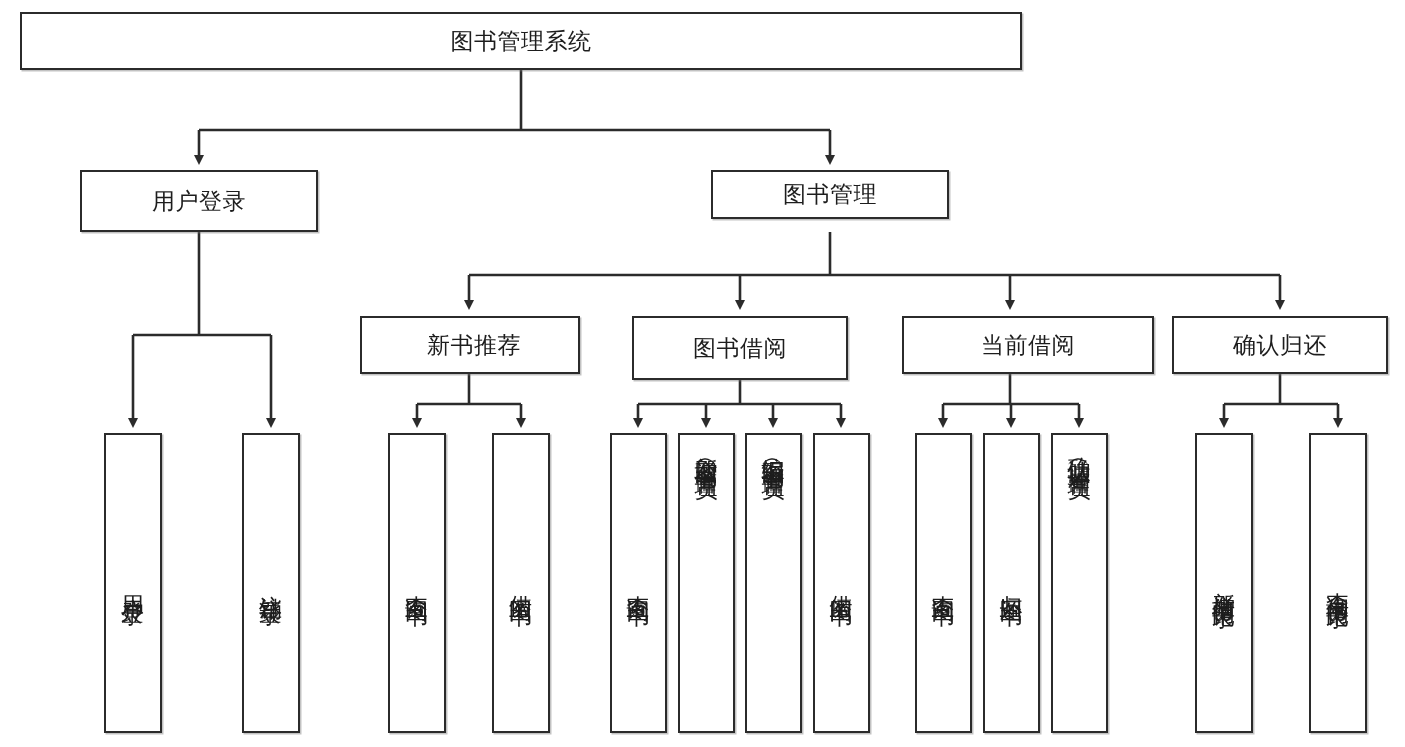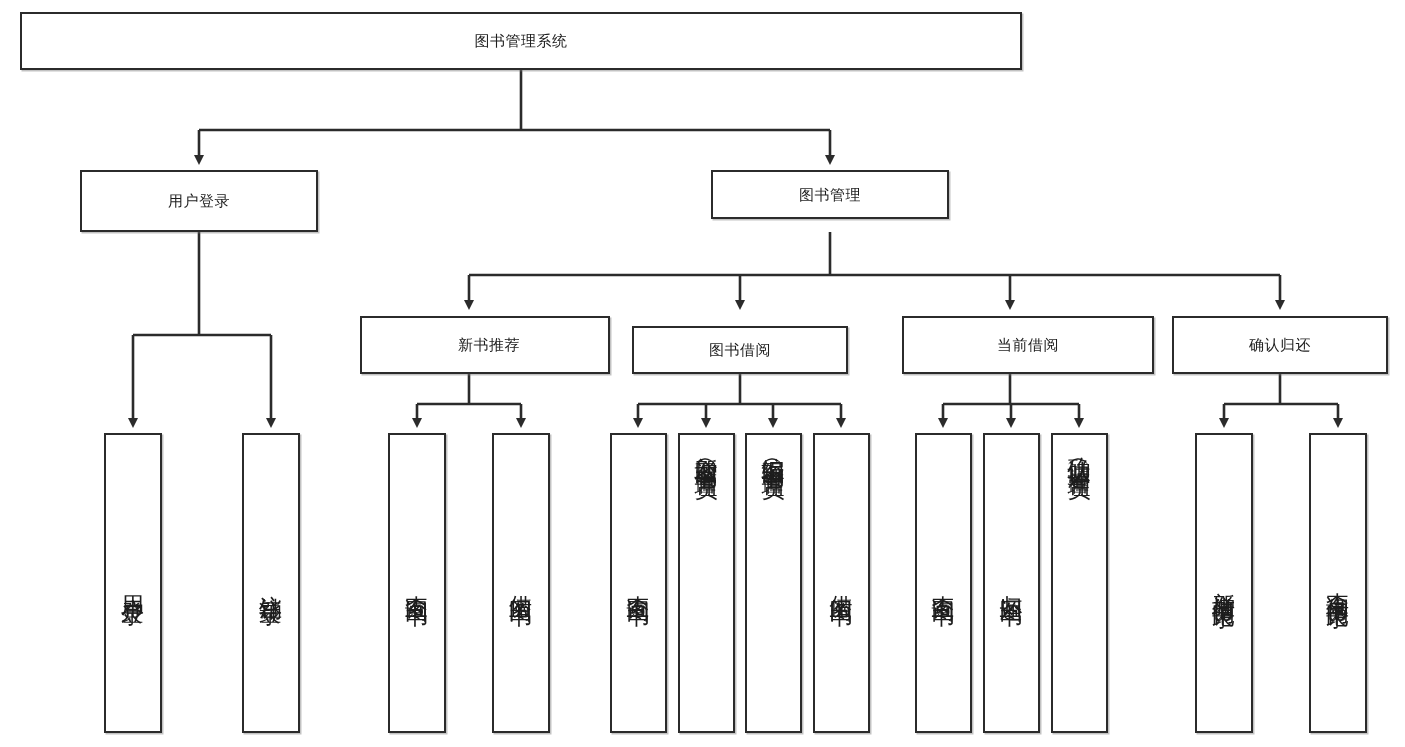--- a/index.html
+++ b/index.html
@@ -29,21 +29,21 @@
     box-sizing: border-box;
     border: 2px solid #2b2b2b;
     background: #ffffff;
     color: #1d1d1d;
     display: flex;
     align-items: center;
     justify-content: center;
     box-shadow: 1.5px 1.5px 0 rgba(120,120,120,0.45);
   }
   .node .lbl {
-    font-size: 15px;
+    font-size: 23px;
     line-height: 1.15;
     letter-spacing: 0.5px;
     white-space: nowrap;
   }
   
   .node.vert {
     align-items: flex-start;
     justify-content: center;
     padding-top: 0;
   }
@@ -132,25 +132,25 @@
   </div>
 
   <div class="node" style="left:80px; top:170px; width:238px; height:62px;">
     <span class="lbl">用户登录</span>
   </div>
 
   <div class="node" style="left:711px; top:170px; width:238px; height:49px;">
     <span class="lbl">图书管理</span>
   </div>
 
-  <div class="node" style="left:360px; top:316px; width:250px; height:58px;padding-left:8px;">
+  <div class="node" style="left:360px; top:316px; width:220px; height:58px;padding-left:8px;">
     <span class="lbl">新书推荐</span>
   </div>
 
-  <div class="node" style="left:632px; top:326px; width:216px; height:48px;">
+  <div class="node" style="left:632px; top:316px; width:216px; height:64px;">
     <span class="lbl">图书借阅</span>
   </div>
 
   <div class="node" style="left:902px; top:316px; width:252px; height:58px;">
     <span class="lbl">当前借阅</span>
   </div>
 
   <div class="node" style="left:1172px; top:316px; width:216px; height:58px;">
     <span class="lbl">确认归还</span>
   </div>

